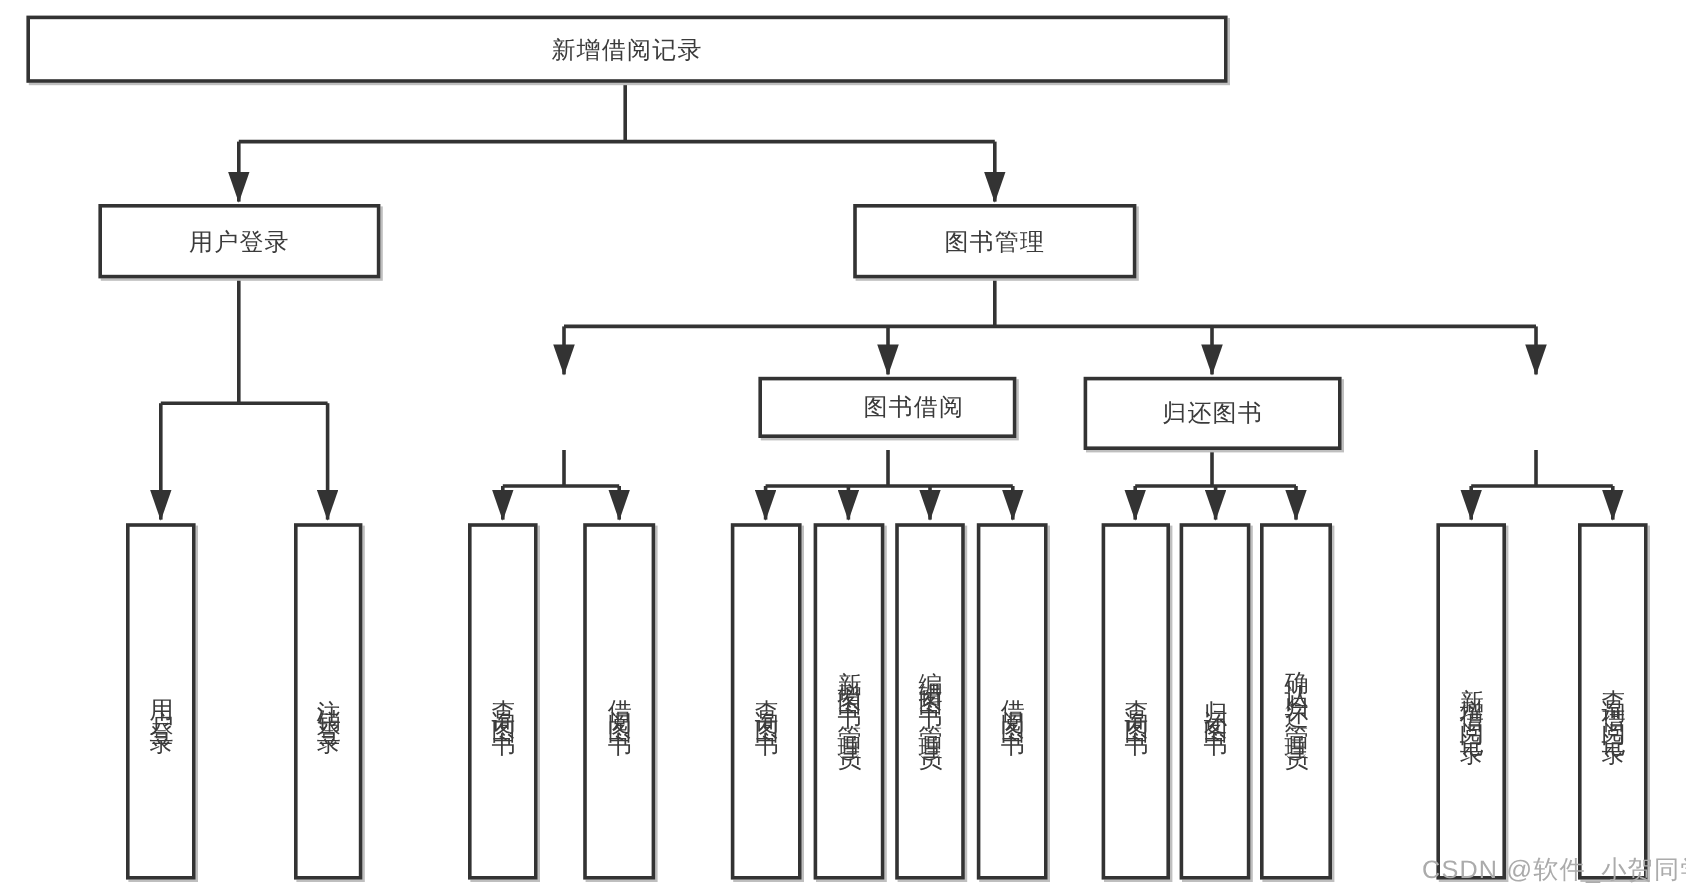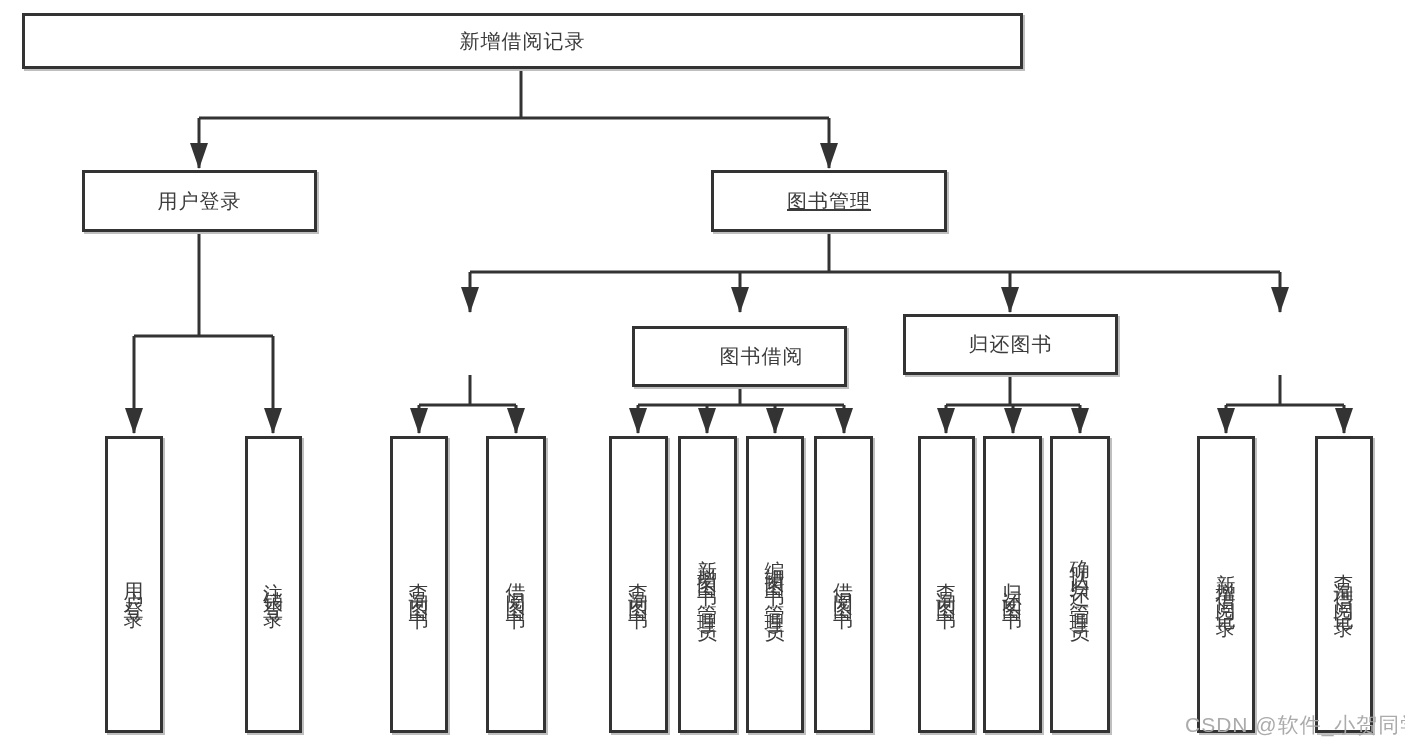--- a/index.html
+++ b/index.html
@@ -37,23 +37,23 @@
     writing-mode:vertical-rl;
     text-orientation:mixed;
     letter-spacing:9px;
     font-size:20px;
     white-space:normal;
     line-height:1;
   }
   
   #n-root            {left:22px;  top:13px;  width:1001px;height:56px;}
   #n-user-login      {left:82px;  top:170px; width:235px; height:62px;}
-  #n-book-mgmt       {left:711px; top:170px; width:236px; height:62px;text-decoration:underline;}
+  #n-book-mgmt       {left:711px; top:170px; width:236px; height:62px;}
   #n-new-book-rec    {left:363px; top:314px; width:215px; height:61px;}
-  #n-book-borrow     {left:632px; top:326px; width:215px; height:61px;padding-left:44px;}
+  #n-book-borrow     {left:632px; top:314px; width:215px; height:51px;padding-left:44px;}
   #n-current-borrow  {left:903px; top:314px; width:215px; height:61px;}
   #n-borrow-records  {left:1173px;top:314px; width:214px; height:61px;}
   #l-user-login      {left:105px; top:436px; width:58px;  height:297px;}
   #l-logout          {left:245px; top:436px; width:57px;  height:297px;}
   #l-query-1         {left:390px; top:436px; width:58px;  height:297px;}
   #l-borrow-1        {left:486px; top:436px; width:60px;  height:297px;}
   #l-query-2         {left:609px; top:436px; width:59px;  height:297px;}
   #l-add-book        {left:678px; top:436px; width:59px;  height:297px;}
   #l-edit-book       {left:746px; top:436px; width:58px;  height:297px;}
   #l-borrow-2        {left:814px; top:436px; width:59px;  height:297px;}

